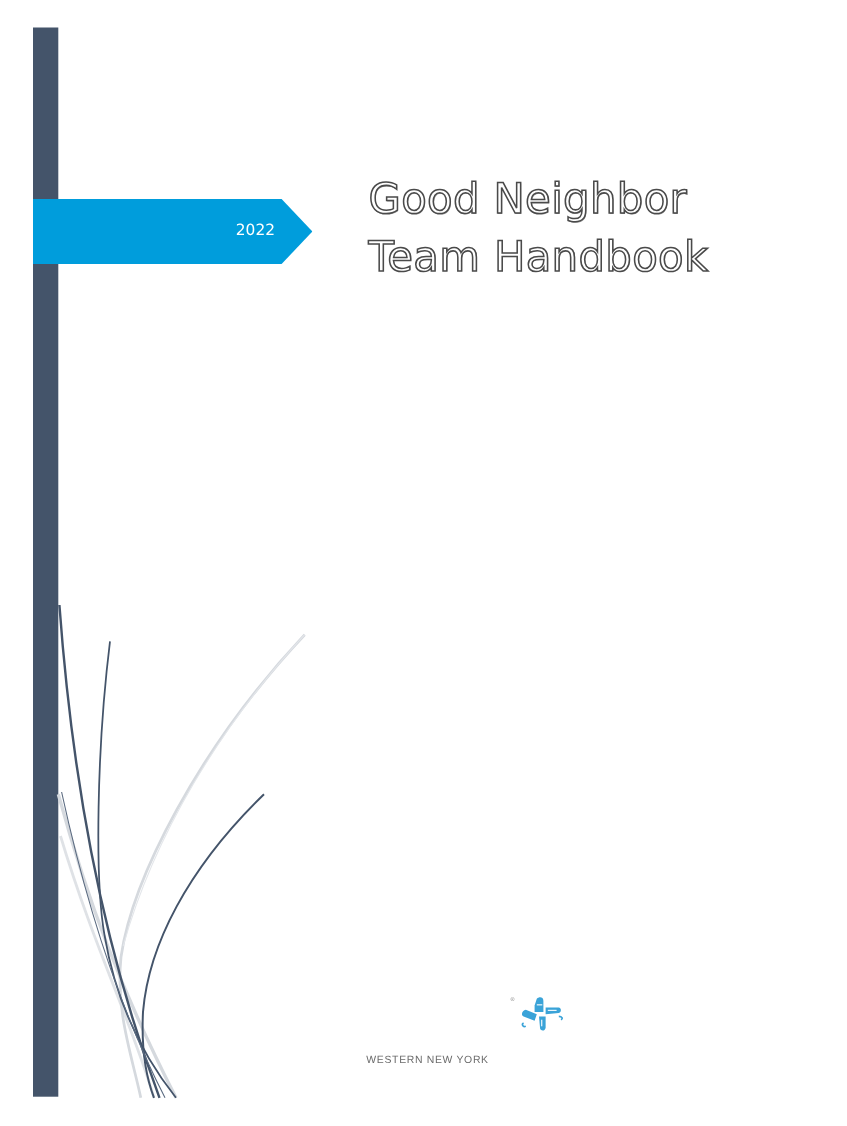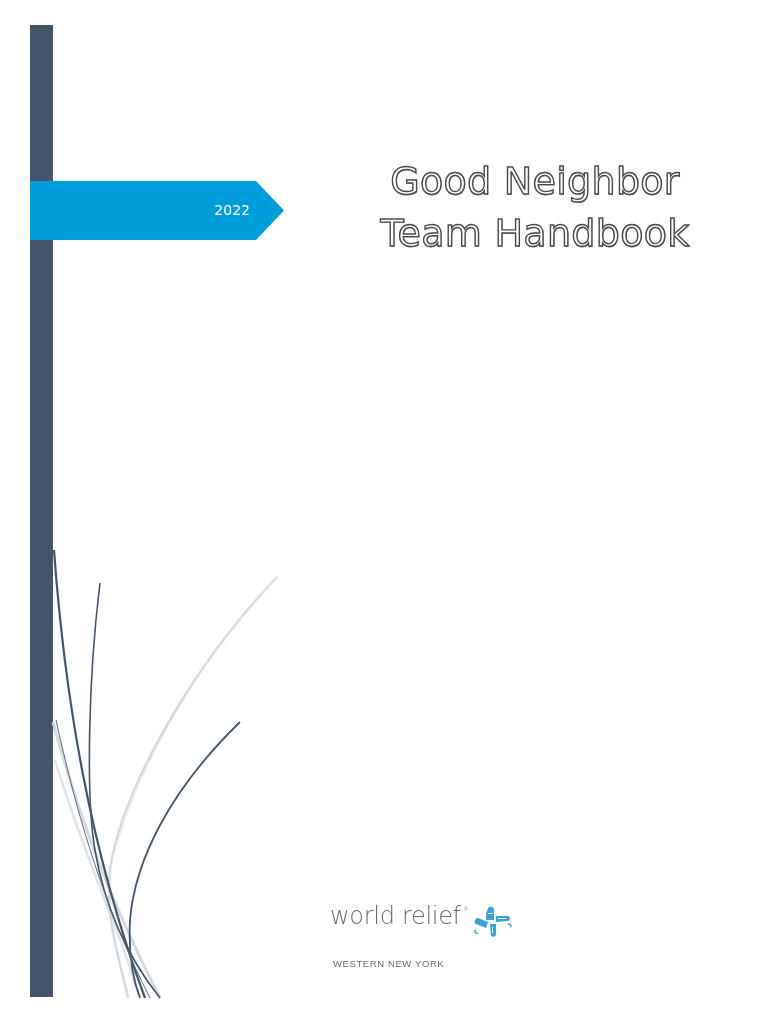--- a/index.html
+++ b/index.html
@@ -2,21 +2,21 @@
 <html><head>
   <meta charset="utf-8">
   <style>
     html, body { margin: 0; padding: 0; background: #ffffff; }
     body { width: 770px; height: 1024px; position: relative; overflow: hidden; font-family: "Liberation Sans", sans-serif; }
     .page { position: absolute; left: 0; top: 0; width: 770px; height: 1024px; background: #ffffff; }
     .side-bar { position: absolute; left: 30px; top: 25px; width: 23px; height: 972px; background: #44546a; }
     .banner { position: absolute; left: 30px; top: 181px; width: 254px; height: 59px; }
     .banner svg { position: absolute; left: 0; top: 0; }
     .banner-year { position: absolute; right: 34px; top: 0; height: 59px; line-height: 59px; color: #ffffff; font-size: 14px; font-family: "DejaVu Sans", sans-serif; }
-    .title { position: absolute; left: 335px; top: 155px; width: 400px; font-family: "DejaVu Sans", sans-serif; font-size: 38px; line-height: 52px; color: #ffffff; -webkit-text-stroke: 1.4px #4a4a4a; letter-spacing: 0.3px; text-shadow: 0.5px 0.5px 0 #9a9a9a; text-align: center; }
+    .title { position: absolute; left: 335px; top: 155px; width: 400px; font-family: "DejaVu Sans", sans-serif; font-size: 38px; line-height: 52px; color: #ffffff; -webkit-text-stroke: 1.4px #4a4a4a; letter-spacing: 0.3px; text-shadow: 0.5px 0.5px 0 #9a9a9a; }
     .title div { white-space: nowrap; }
     .curves { position: absolute; left: 0; top: 0; }
     .logo { position: absolute; left: 330px; top: 902px; width: 200px; height: 60px; }
     .logo-word { position: absolute; left: 0; top: 0; font-family: "DejaVu Sans", sans-serif; font-weight: 300; font-size: 24px; color: #6b6b6b; letter-spacing: -0.3px; white-space: nowrap; }
     .logo-reg { position: absolute; left: 134px; top: 4px; font-size: 5px; color: #888; }
     .logo-icon { position: absolute; left: 140px; top: 2px; }
     .logo-sub { position: absolute; left: 3px; top: 56px; font-family: "Liberation Sans", sans-serif; font-size: 9.5px; color: #6b6b6b; letter-spacing: 0.6px; white-space: nowrap; }
   </style>
 </head>
 <body>
@@ -44,21 +44,20 @@
     <path d="M277,577 C180,680 120,800 110,870 C105,920 120,960 128,998" stroke="#d5d9de" stroke-width="2.5" fill="none"></path>
     <path d="M277,577 C200,660 140,760 112,860" stroke="#e3e6ea" stroke-width="1" fill="none"></path>
 
     <path d="M54,550 C65,700 90,850 145,998" stroke="#44546a" stroke-width="2.2" fill="none"></path>
     <path d="M100,583 C88,680 86,800 95,850 C105,910 130,960 160,998" stroke="#44546a" stroke-width="1.6" fill="none"></path>
     <path d="M240,722 C170,790 135,860 130,920 C128,960 135,985 140,998" stroke="#44546a" stroke-width="1.8" fill="none"></path>
     <path d="M56,720 C80,830 110,920 150,998" stroke="#5a6a80" stroke-width="1" fill="none"></path>
   </svg>
 
   <div class="logo">
-    <span class="logo-word">world relief</span>
     <span class="logo-reg">®</span>
     <svg class="logo-icon" width="44" height="36" viewBox="0 0 44 36">
       <g fill="#3aa3d8">
         <path d="M18,4 C20,2 24,2 24,6 L24,16 L16,16 L16,10 Z"></path>
         <path d="M26,12 L38,12 C40,12 41,16 38,17 L26,18 Z"></path>
         <path d="M26,20 L26,30 C26,33 22,34 21,31 L20,20 Z"></path>
         <path d="M8,14 L18,18 L16,24 L6,20 C3,19 5,14 8,14 Z"></path>
       </g>
       <g fill="#ffffff">
         <rect x="18" y="9" width="5" height="1"></rect>

